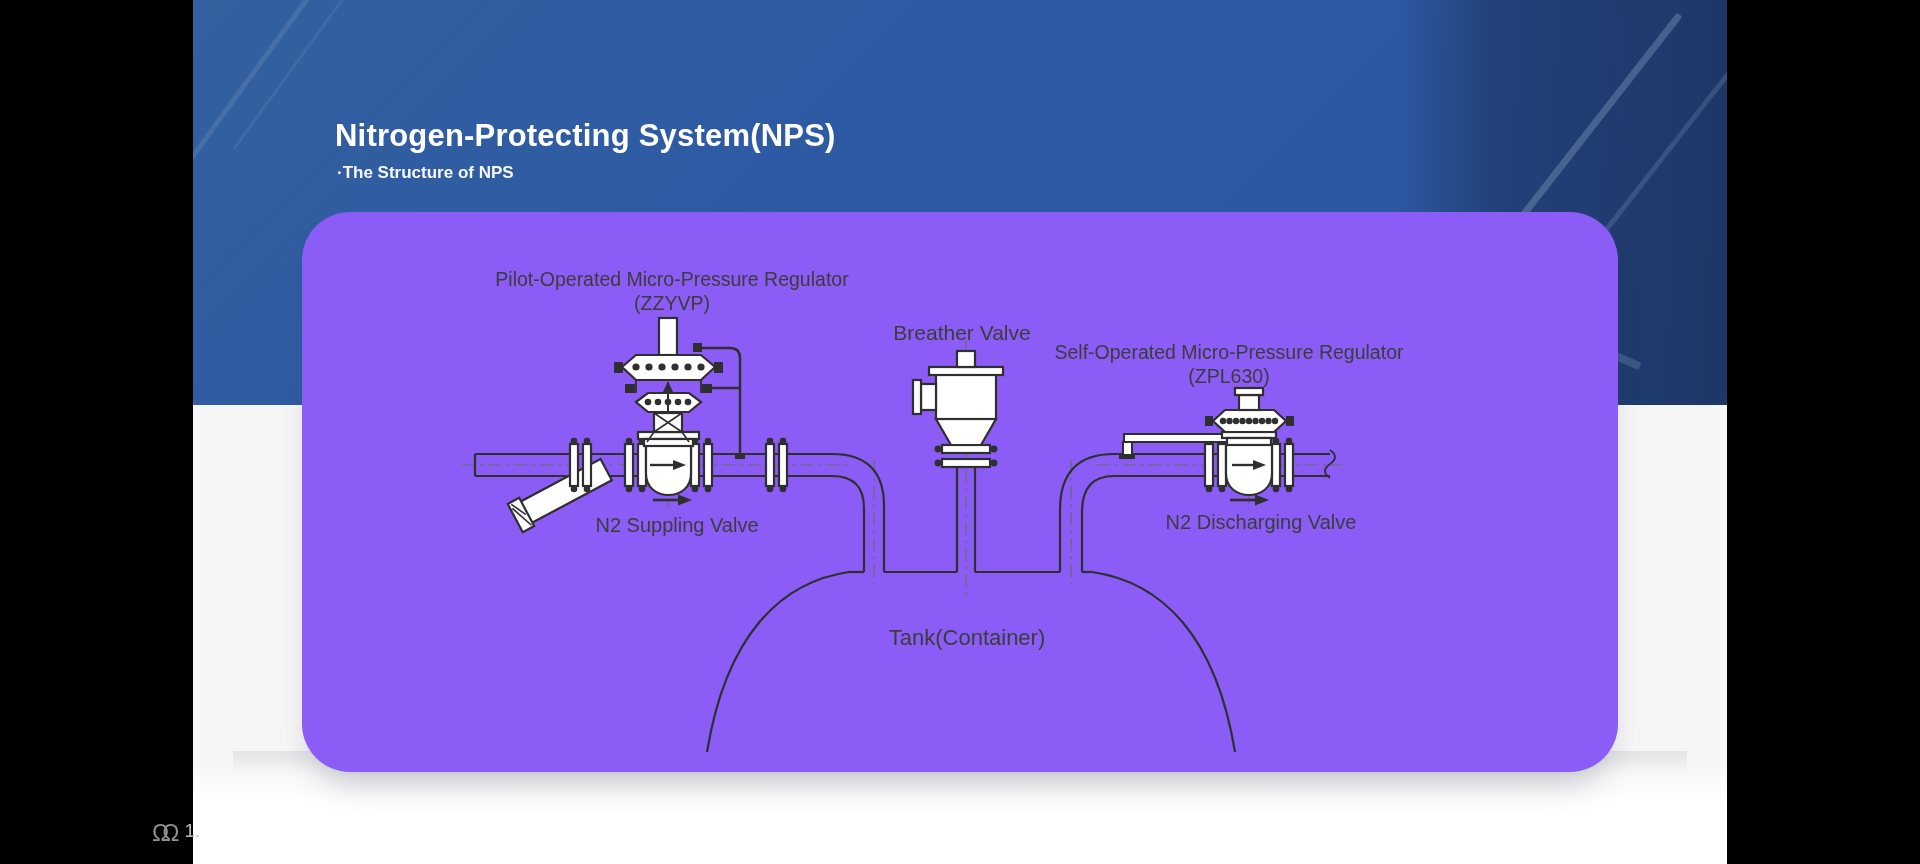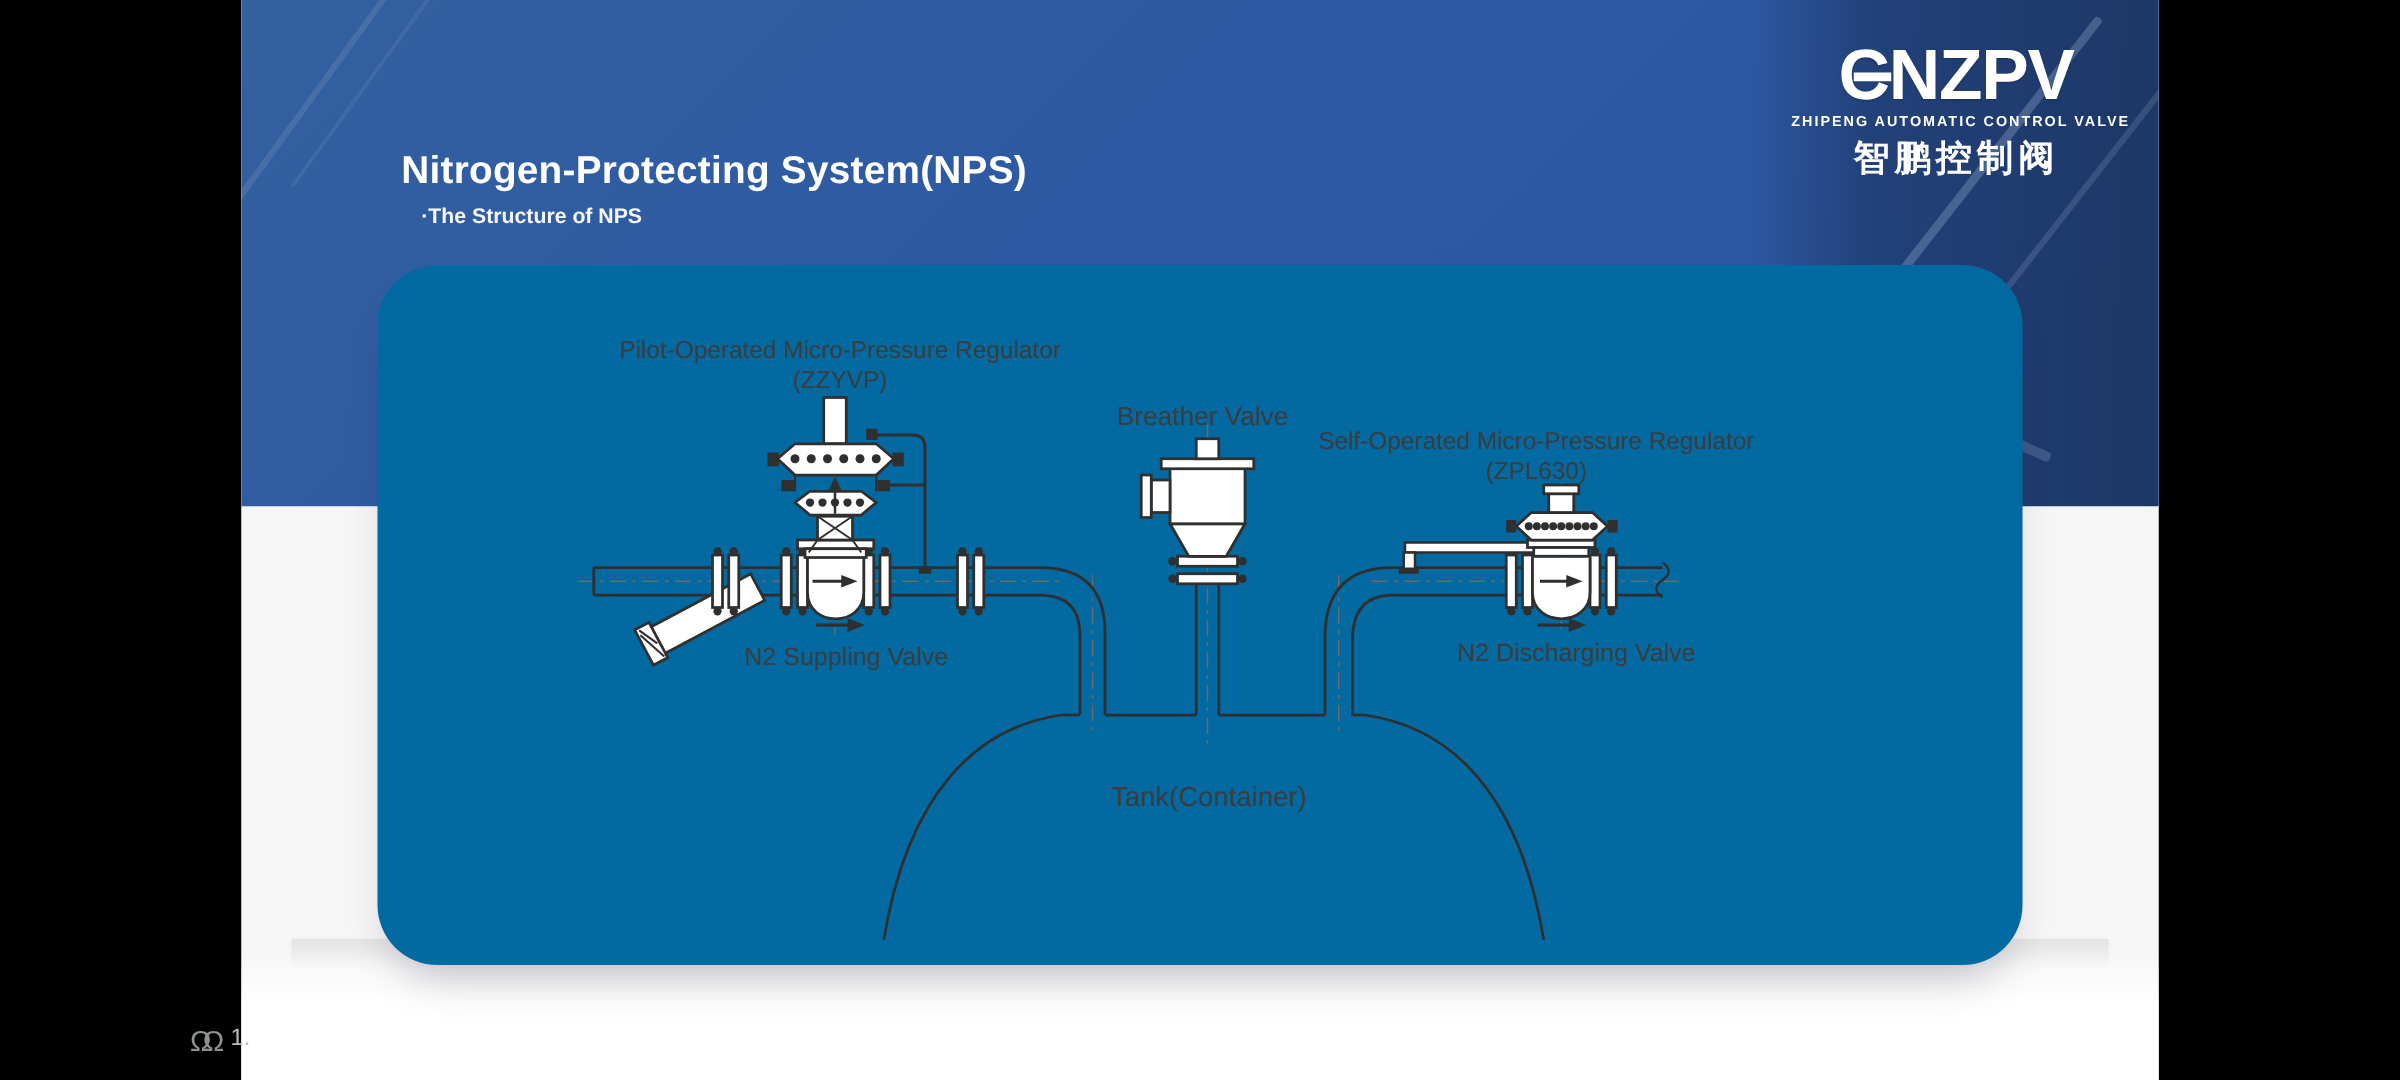--- a/index.html
+++ b/index.html
@@ -19,39 +19,39 @@
   .pipe-streak { position:absolute; background:rgba(173,196,228,.28); border-radius:3px; }
   .ps1 { width:7px; height:420px; left:150px; top:-30px; transform:rotate(38deg); }
   .ps2 { width:5px; height:420px; left:230px; top:-10px; transform:rotate(38deg); background:rgba(173,196,228,.18);}
   .ps3 { width:90px; height:10px; left:20px; top:240px; transform:rotate(-18deg); background:rgba(173,196,228,.20);}
   .ps4 { width:160px; height:8px; left:90px; top:330px; transform:rotate(24deg); background:rgba(150,175,210,.25);}
   .corner-streak { position:absolute; width:5px; height:260px; left:60px; top:-60px;
             transform:rotate(36deg); background:rgba(255,255,255,.10); }
   .corner-streak2 { position:absolute; width:3px; height:220px; left:104px; top:-50px;
             transform:rotate(36deg); background:rgba(255,255,255,.07); }
 
-  .title { position:absolute; left:128px; top:118px; color:#ffffff;
+  .title { position:absolute; left:142px; top:118px; color:#ffffff;
            font-size:31px; font-weight:bold; letter-spacing:.2px; }
   .subtitle { position:absolute; left:144px; top:163px; color:rgba(255,255,255,.96);
            font-size:17px; font-weight:bold; }
 
   
   .logo { position:absolute; left:1240px; top:32px; width:264px; text-align:center; color:#fff; }
   .logo-brand { font-size:57px; font-weight:bold; letter-spacing:-1px; line-height:56px;
                 text-shadow:0 1px 2px rgba(0,0,0,.25); white-space:nowrap; }
   .logo-c { position:relative; display:inline-block; }
   .logo-c::after { content:""; position:absolute; right:-2px; top:47%;
                    width:.52em; height:.115em; background:#fff; }
   .logo-tagline { font-size:11.5px; font-weight:bold; letter-spacing:1.6px; margin-top:4px;
                   white-space:nowrap; }
   .logo-cn { font-size:29px; font-weight:bold; letter-spacing:4px; margin-top:3px; }
 
   
   .card { position:absolute; left:109px; top:212px; width:1316px; height:560px;
-          background:#0369a1; border-radius:48px;
+          background:#8b5cf6; border-radius:48px;
           box-shadow:0 22px 34px -14px rgba(45,50,70,.30); }
   .card svg { position:absolute; left:0; top:0; border-radius:48px; }
 
   svg text { font-family:"Liberation Sans", sans-serif; fill:#3c3c3c; }
 
   
   .under-card-fade { position:absolute; left:40px; top:751px; width:1454px; height:26px;
           background:linear-gradient(180deg, #e4e4e5 0%, rgba(250,250,250,0) 100%); }
   .lower-white { position:absolute; left:0; top:760px; width:1534px; height:104px;
           background:linear-gradient(180deg, rgba(255,255,255,0) 0%, #ffffff 40%); }
@@ -73,25 +73,20 @@
     <div class="corner-streak"></div>
     <div class="corner-streak2"></div>
     <div class="header-photo">
       <div class="pipe-streak ps1"></div>
       <div class="pipe-streak ps2"></div>
       <div class="pipe-streak ps3"></div>
       <div class="pipe-streak ps4"></div>
     </div>
     <div class="title">Nitrogen-Protecting System(NPS)</div>
     <div class="subtitle">·The Structure of NPS</div>
-    <div class="logo">
-      <div class="logo-brand"><span class="logo-c">C</span><span>NZPV</span></div>
-      <div class="logo-tagline">ZHIPENG AUTOMATIC CONTROL VALVE</div>
-      <div class="logo-cn">智鹏控制阀</div>
-    </div>
   </div>
 
   <div class="under-card-fade"></div>
   <div class="lower-white"></div>
 
   <div class="card">
     <svg width="1316" height="540" viewBox="0 0 1316 540">
       <g stroke="#2f2f2f" stroke-width="2.2" fill="none">
 
         <g stroke="#6a6a6a" stroke-width="1.2" stroke-dasharray="13 5 3 5">

